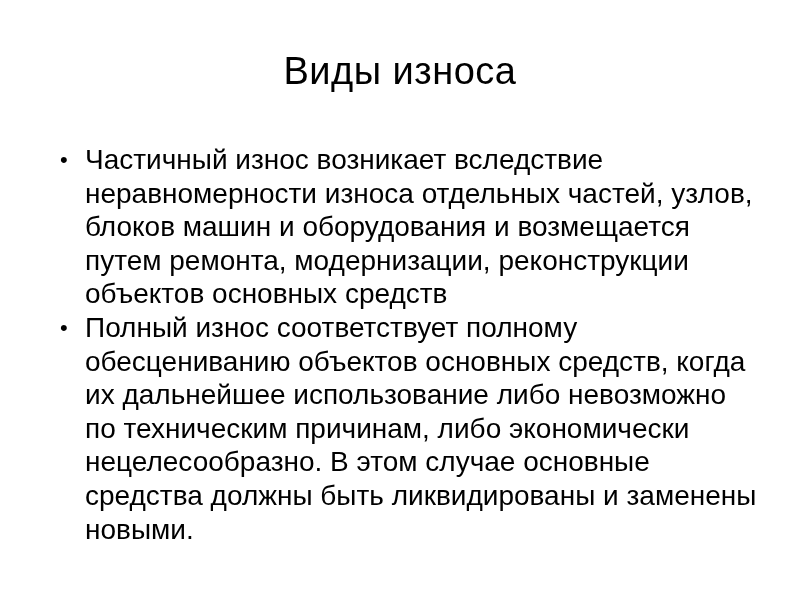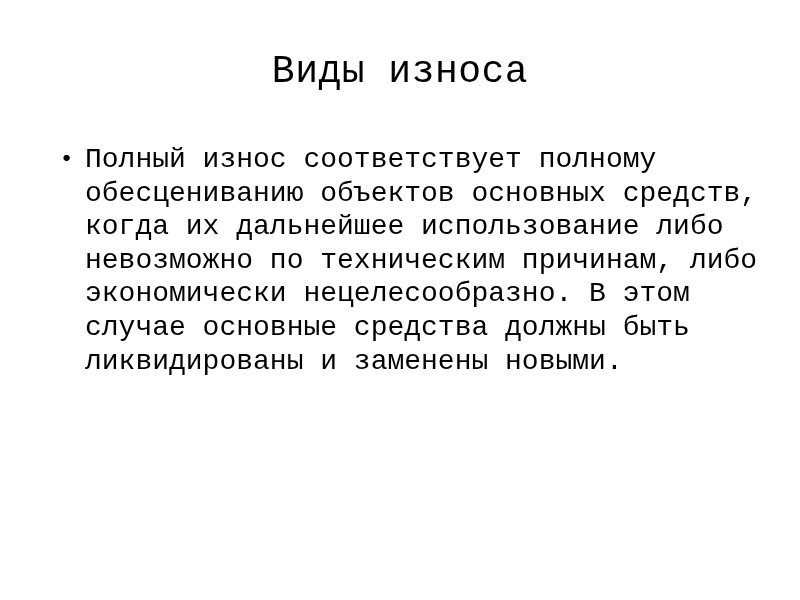--- a/index.html
+++ b/index.html
@@ -6,21 +6,21 @@
     margin: 0;
     padding: 0;
     background: #ffffff;
   }
   .slide {
     position: relative;
     width: 800px;
     height: 600px;
     background: #ffffff;
     overflow: hidden;
-    font-family: Liberation Mono, monospace;
+    font-family: Liberation Sans, sans-serif;
     color: #000000;
   }
   .slide-title {
     margin: 0;
     padding-top: 48px;
     text-align: center;
     font-size: 38px;
     font-weight: 400;
     line-height: 1.25;
     letter-spacing: 0.5px;
@@ -54,20 +54,21 @@
 </head>
 <body>
 
 <div class="slide">
 
   <h1 class="slide-title">Виды износа</h1>
 
   <ul class="bullet-list">
     <li class="bullet-item">
       <span class="bullet-marker">•</span>
+      <span>Частичный износ возникает вследствие неравномерности износа отдельных частей, узлов, блоков машин и оборудования и возмещается путем ремонта, модернизации, реконструкции объектов основных средств</span>
     </li>
     <li class="bullet-item">
       <span class="bullet-marker">•</span>
       <span>Полный износ соответствует полному обесцениванию объектов основных средств, когда их дальнейшее использование либо невозможно по техническим причинам, либо экономически нецелесообразно. В этом случае основные средства должны быть ликвидированы и заменены новыми.</span>
     </li>
   </ul>
 
 </div>
 
 </body></html>

